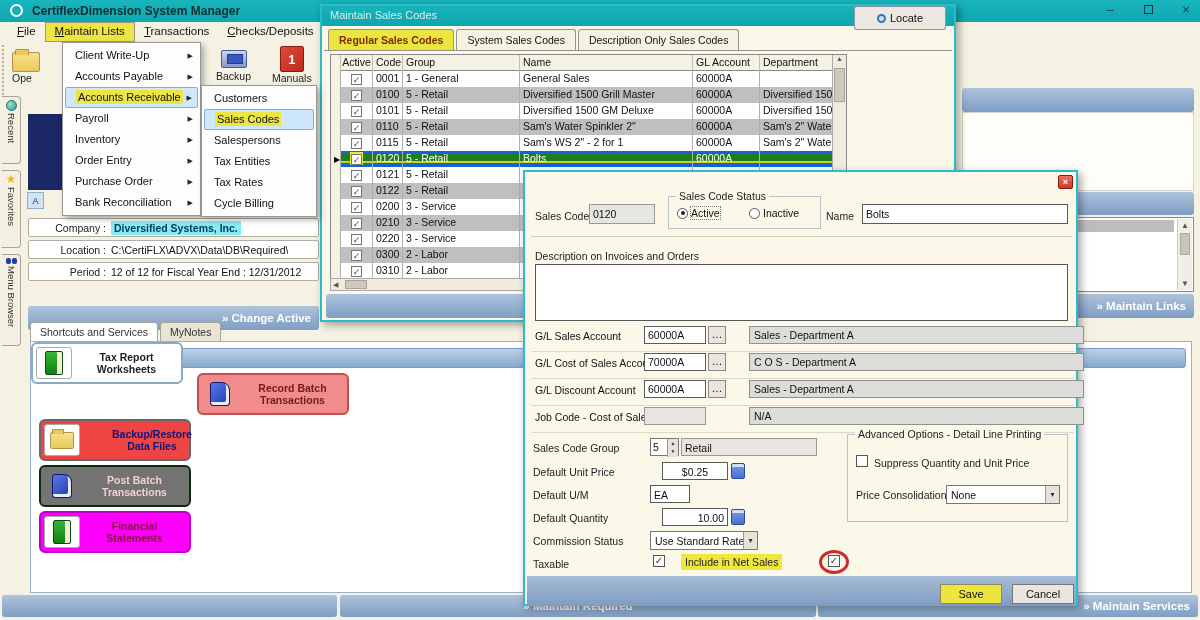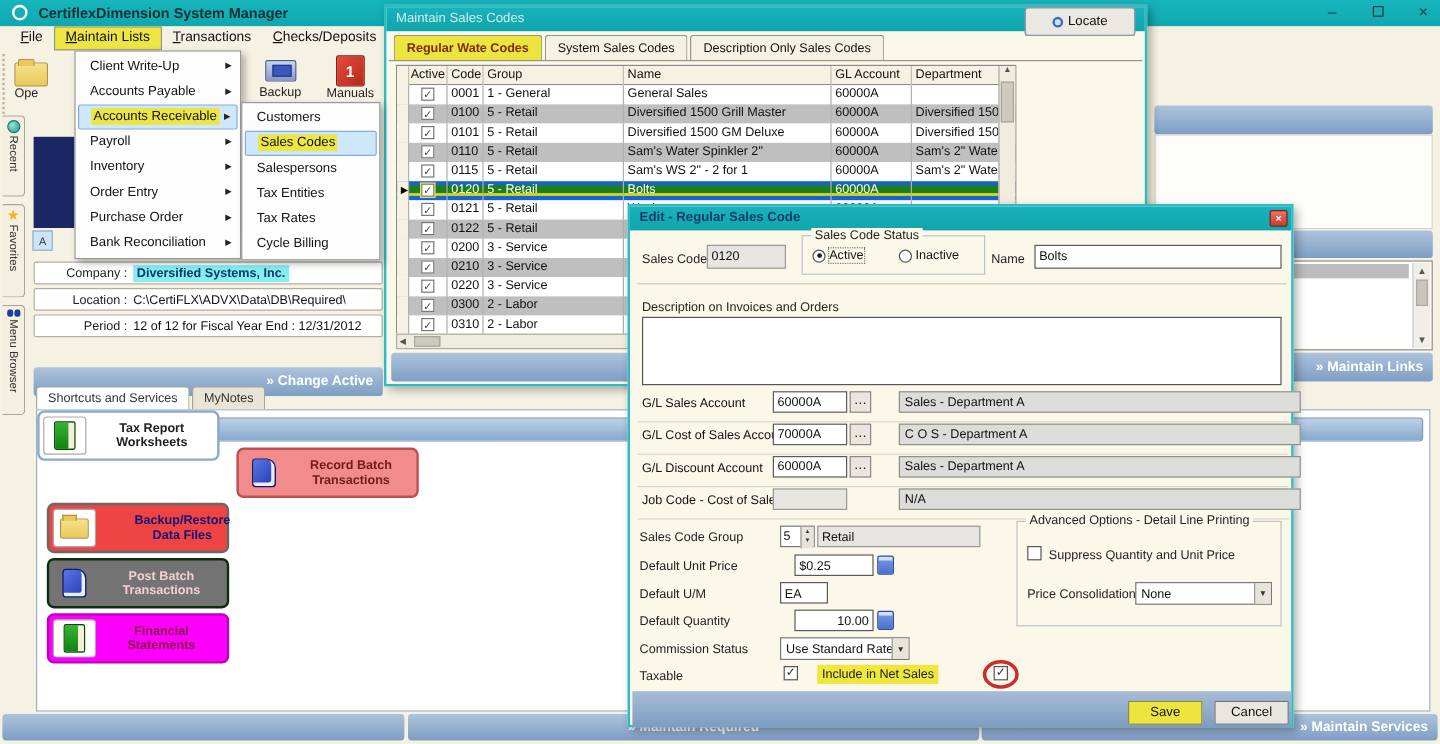--- a/index.html
+++ b/index.html
@@ -399,21 +399,21 @@
     <div class="mitem">
       <span class="mlabel">Cycle Billing</span>
     </div>
 
 </div>
 
 <div class="abs tealwin saleswin">
   <div class="twtitle">Maintain Sales Codes</div>
   <div class="stabs">
 
-      <span class="stab active">Regular Wate Codes</span>
+      <span class="stab active">Regular Sales Codes</span>
 
       <span class="stab">System Sales Codes</span>
 
       <span class="stab">Description Only Sales Codes</span>
 
   </div>
   <div class="tabline"></div>
 
   <div class="grid">
     <div class="ghead">
@@ -583,21 +583,20 @@
     </div>
 
     <div class="sbtn ic-magnifier">
       <span class="bicon"></span>
       <span>Locate</span>
     </div>
 
 </div>
 
 <div class="abs tealwin dialog">
-  <div class="twtitle">Edit - Regular Sales Code</div>
   <div class="dclose"><span>×</span></div>
 
   <span class="dlabel" style="left:10px;top:38px">Sales Code</span>
   <span class="dinput ro" style="left:64px;top:32px;width:66px">0120</span>
 
   <div class="fset" style="left:143px;top:24px;width:153px;height:33px">
     <span class="legend">Sales Code Status</span>
 
       <span class="ropt selected" style="left: 8px; top: 10px;">
         <i class="rdot"></i>
@@ -651,21 +650,21 @@
   </div>
 
   <span class="dlabel" style="left:8px;top:270px">Sales Code Group</span>
   <span class="spin" style="top:266px">
     <span class="num">5</span>
     <span class="arr"><span>▲</span><br><span>▼</span></span>
   </span>
   <span class="dinput ro" style="left:156px;top:266px;width:136px;height:18px">Retail</span>
 
   <span class="dlabel" style="left:8px;top:294px">Default Unit Price</span>
-  <span class="dinput" style="left:137px;top:290px;width:66px;height:18px;text-align:left">$0.25</span>
+  <span class="dinput" style="left:137px;top:290px;width:66px;height:18px;text-align:center">$0.25</span>
   <span class="calc" style="left:206px;top:291px"></span>
 
   <span class="dlabel" style="left:8px;top:317px">Default U/M</span>
   <span class="dinput" style="left:125px;top:313px;width:40px;height:18px">EA</span>
 
   <span class="dlabel" style="left:8px;top:340px">Default Quantity</span>
   <span class="dinput" style="left:137px;top:336px;width:66px;height:18px;text-align:right">10.00</span>
   <span class="calc" style="left:206px;top:337px"></span>
 
   <span class="dlabel" style="left:8px;top:363px">Commission Status</span>

